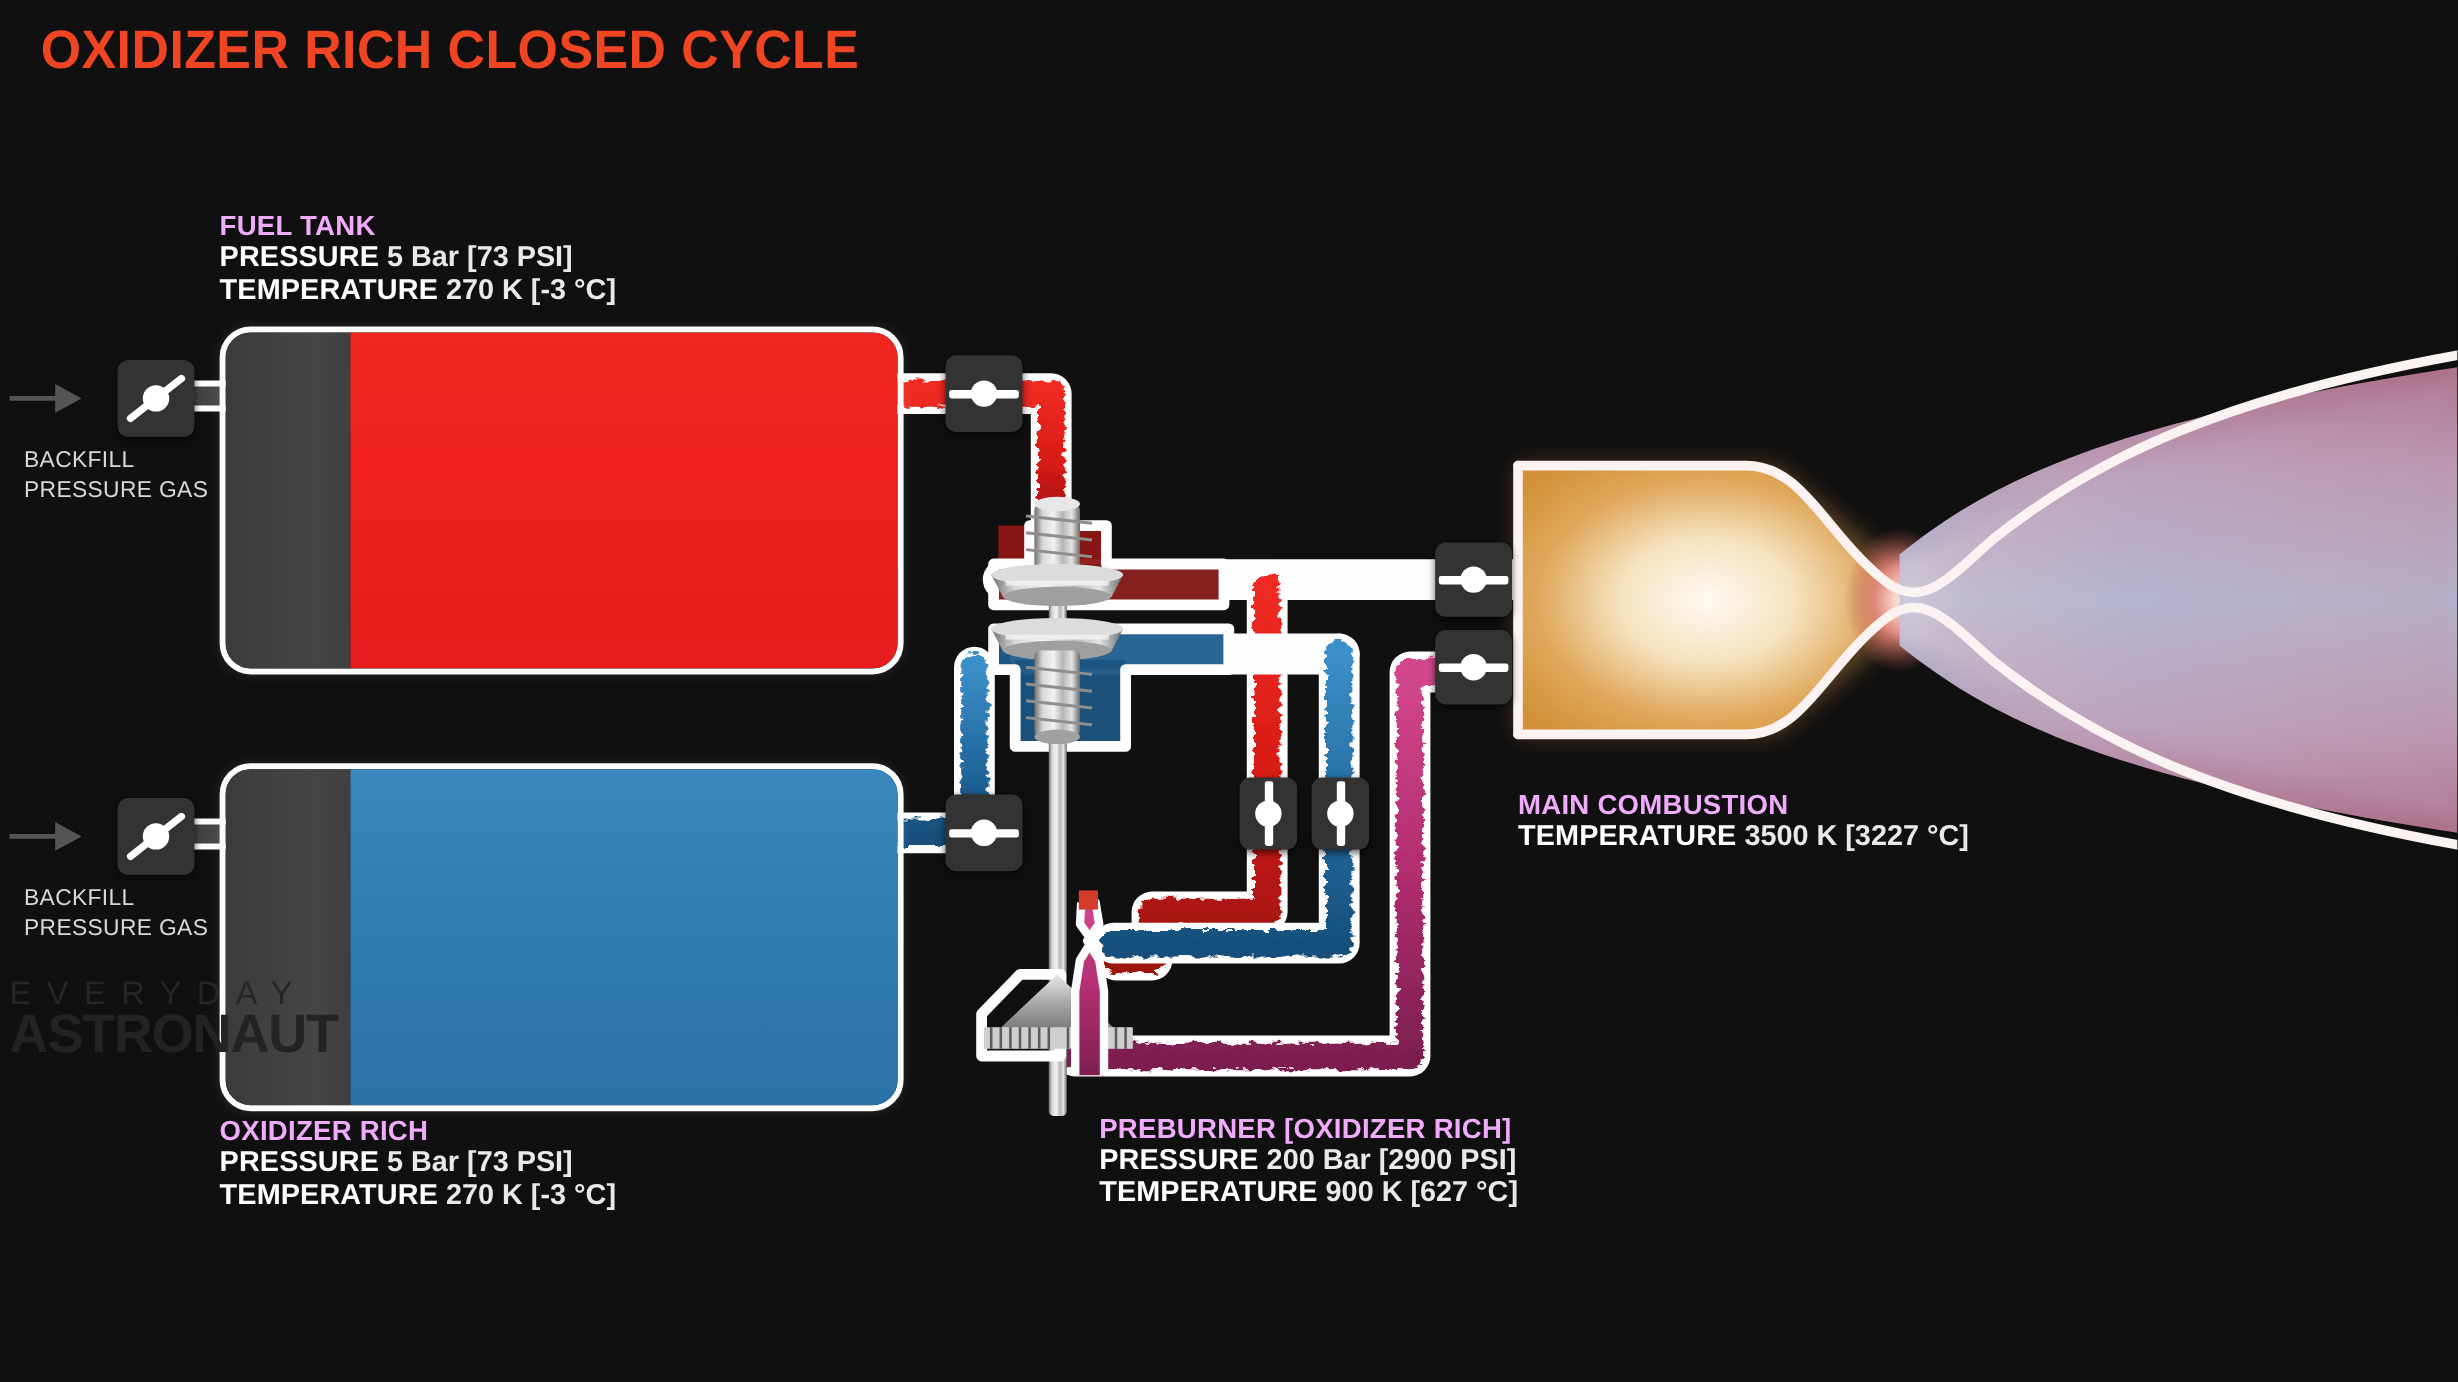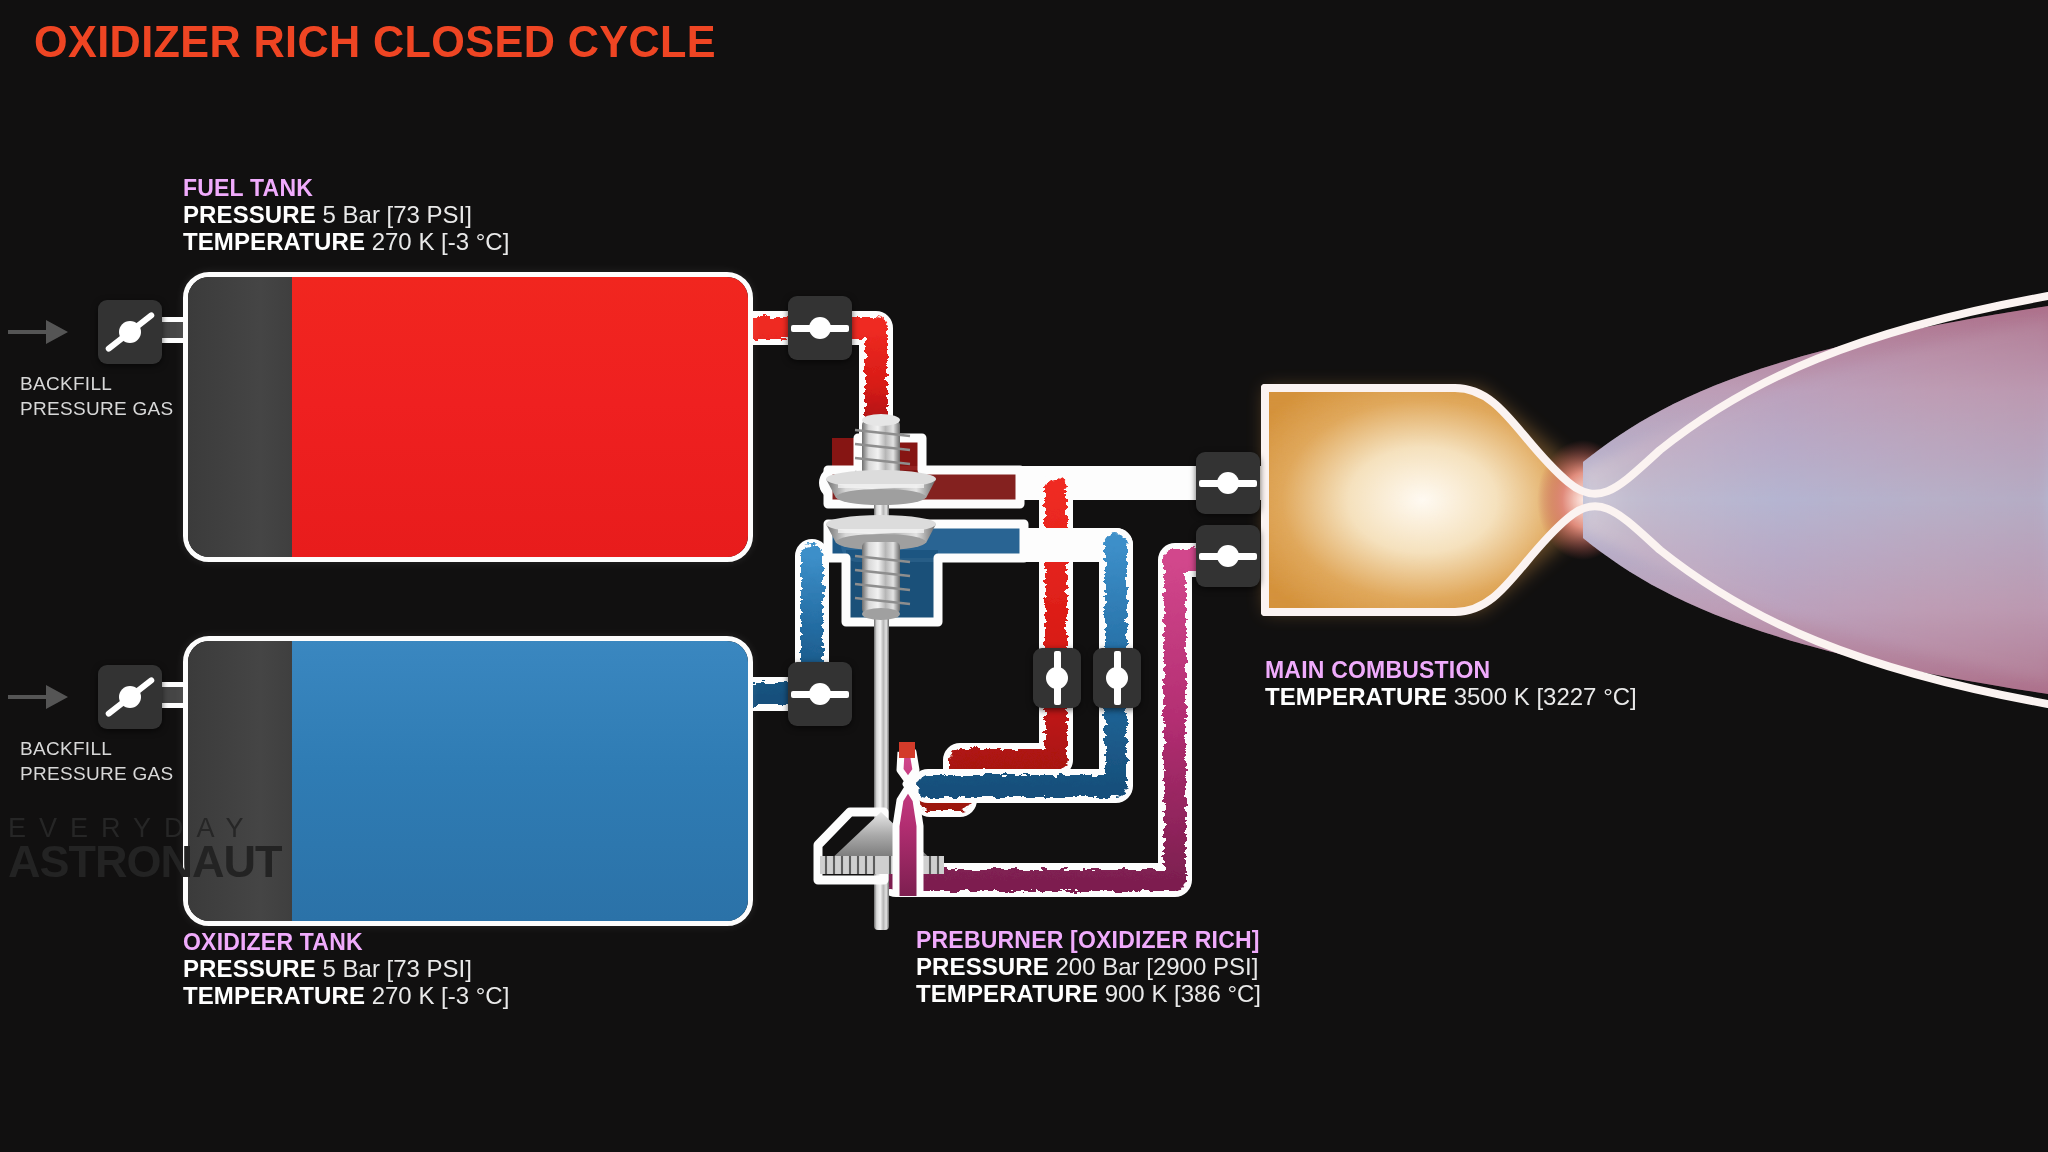--- a/index.html
+++ b/index.html
@@ -19,21 +19,21 @@
     font-family:"Liberation Sans","DejaVu Sans",sans-serif;
     transform:scaleX(0.96);transform-origin:left center;
     white-space:nowrap;
   }
 
   
   .lblock{position:absolute;white-space:nowrap;line-height:1.12;}
   .lblock .ltitle{color:#f0abfc;font-weight:bold;font-size:23px;letter-spacing:.2px;}
   .lrow{font-size:24px;color:#ffffff;}
   .lrow .k{font-weight:bold;letter-spacing:.1px;}
-  .lrow .v{font-weight:400;color:#e9e9e9;margin-top:45px;}
+  .lrow .v{font-weight:700;color:#e9e9e9;margin-top:45px;}
 
   .backfill{
     position:absolute;color:#d8d8d8;font-size:19px;line-height:1.3;
     white-space:pre-line;letter-spacing:.3px;
   }
 
   
   #wm{position:absolute;left:8px;bottom:6px;line-height:.92;}
   #wm .w1{font-size:27px;letter-spacing:13px;color:#262626;}
   #wm .w2{font-size:45px;font-weight:bold;letter-spacing:-1px;color:#232323;}
@@ -381,40 +381,40 @@
       <span class="k">PRESSURE</span>
       <span class="v">5 Bar [73 PSI]</span>
     </div>
     <div class="lrow">
       <span class="k">TEMPERATURE</span>
       <span class="v">270 K [-3 °C]</span>
     </div>
   </div>
 
   <div class="lblock" style="left:183px;top:930px;">
-    <div class="ltitle">OXIDIZER TANK</div>
+    <div class="ltitle">OXIDIZER RICH</div>
     <div class="lrow">
       <span class="k">PRESSURE</span>
       <span class="v">5 Bar [73 PSI]</span>
     </div>
     <div class="lrow">
       <span class="k">TEMPERATURE</span>
       <span class="v">270 K [-3 °C]</span>
     </div>
   </div>
 
   <div class="lblock" style="left:916px;top:928px;">
     <div class="ltitle">PREBURNER [OXIDIZER RICH]</div>
     <div class="lrow">
       <span class="k">PRESSURE</span>
       <span class="v">200 Bar [2900 PSI]</span>
     </div>
     <div class="lrow">
       <span class="k">TEMPERATURE</span>
-      <span class="v">900 K [386 °C]</span>
+      <span class="v">900 K [627 °C]</span>
     </div>
   </div>
 
   <div class="lblock" style="left:1265px;top:658px;">
     <div class="ltitle">MAIN COMBUSTION</div>
     <div class="lrow">
       <span class="k">TEMPERATURE</span>
       <span class="v">3500 K [3227 °C]</span>
     </div>
   </div>

